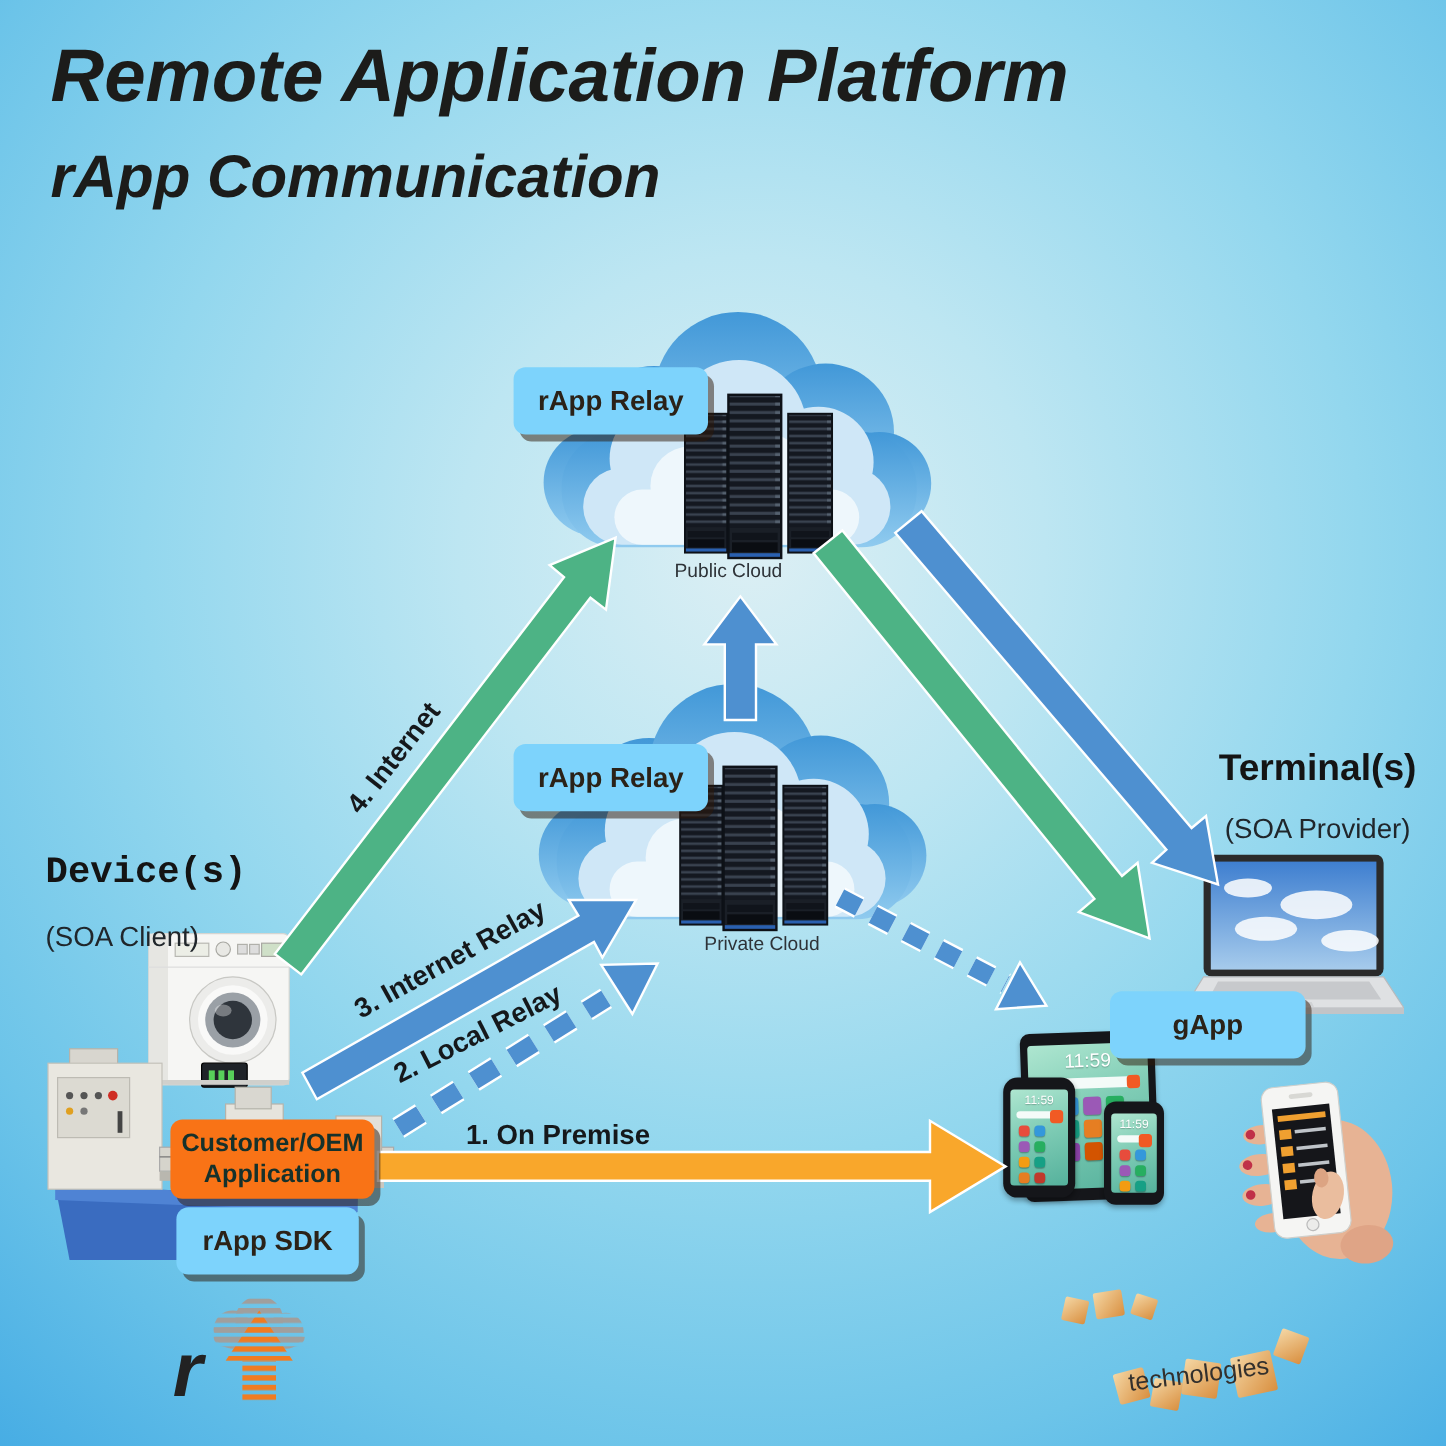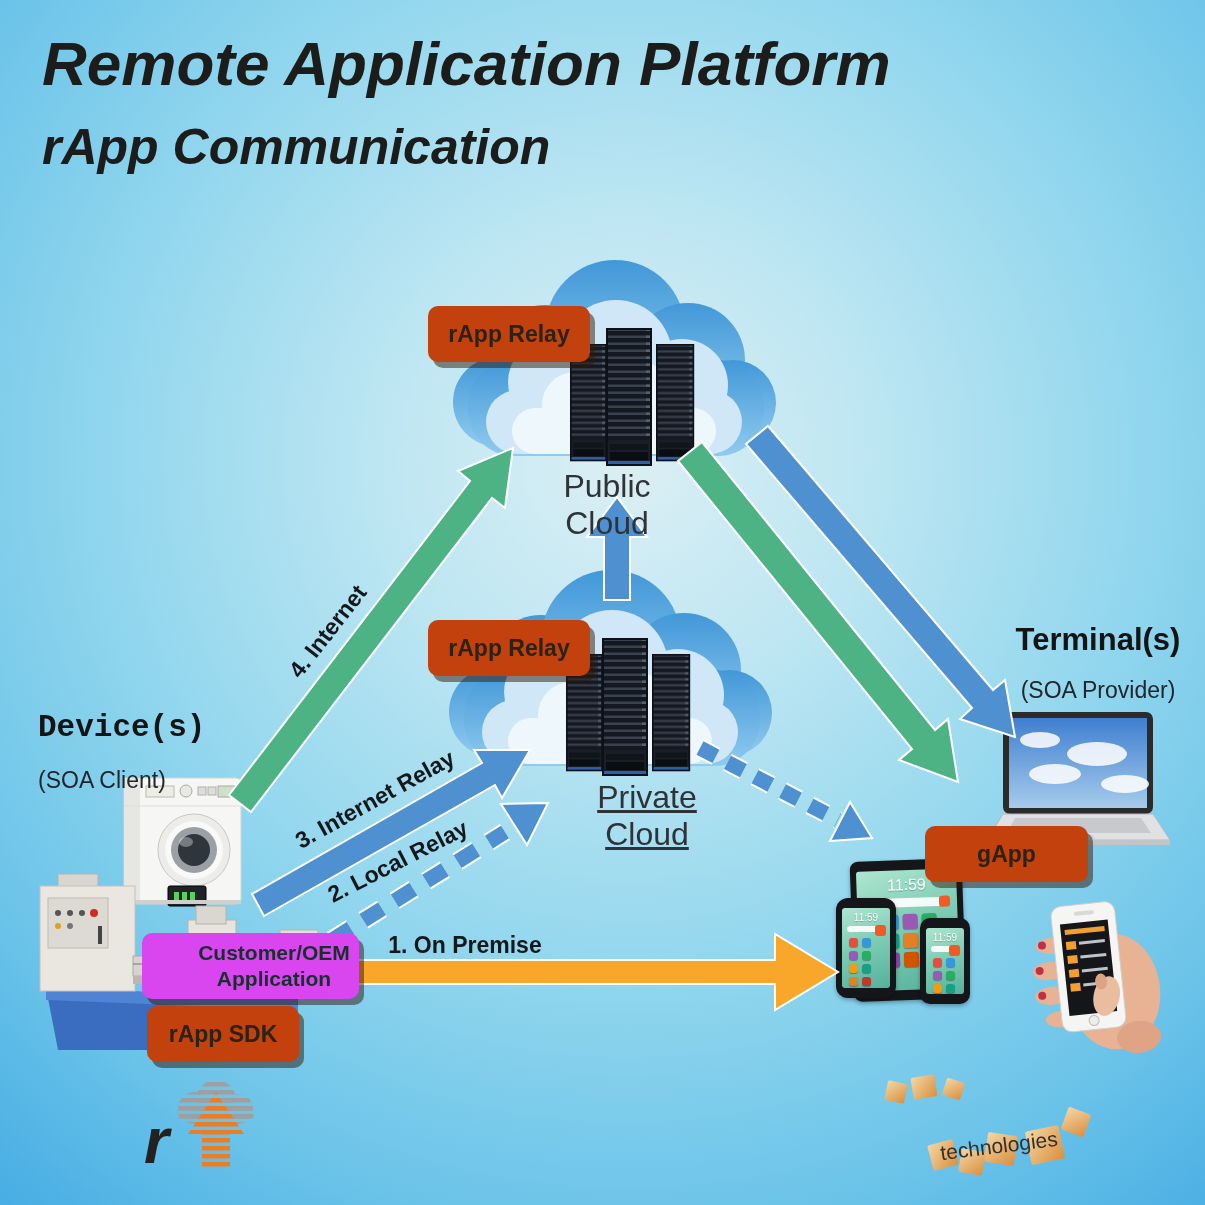--- a/index.html
+++ b/index.html
@@ -8,28 +8,28 @@
     font-family:"Liberation Sans", sans-serif;
     background:radial-gradient(circle at 52% 38%, #dcEFf4 0%, #bde6f2 25%, #93d7ee 52%, #6cc4e9 78%, #47ade4 100%);
     position:relative;
   }
   .abs{position:absolute;}
   
   .title{left:42px;top:28px;font-size:62px;font-weight:700;font-style:italic;color:#1c1c1a;letter-spacing:0px;z-index:5;}
   .subtitle{left:42px;top:118px;font-size:50px;font-weight:700;font-style:italic;color:#1c1c1a;z-index:5;}
   .heading{font-size:31px;font-weight:700;color:#141414;z-index:5;}
   .subheading{font-size:23px;color:#20262b;z-index:5;margin-top:19px;}
-  .caption{font-size:32px;color:#2e3338;z-index:5;}
+  .caption{font-size:16px;color:#2e3338;z-index:5;}
   .arrow-label{font-size:23px;font-weight:700;color:#15181b;z-index:5;text-align:center;}
   
   .box{display:flex;align-items:center;justify-content:center;border-radius:10px;
        font-weight:700;text-align:center;z-index:6;
        box-shadow:5px 6px 0 rgba(45,24,8,0.5);}
-  .box.orange{background:#c2410c;color:#2b2218;font-size:23px;}
-  .box.teal{background:#d946ef;color:#16312b;font-size:21px;line-height:1.25;padding-left:47px;}
+  .box.orange{background:#7dd3fc;color:#2b2218;font-size:23px;}
+  .box.teal{background:#f97316;color:#16312b;font-size:21px;line-height:1.25;}
   .relay-public{left:428px;top:306px;width:162px;height:56px;}
   .relay-private{left:428px;top:620px;width:162px;height:56px;}
   .gapp{left:925px;top:826px;width:163px;height:56px;font-size:25px;}
   .customer{left:142px;top:933px;width:170px;height:66px;}
   .sdk{left:147px;top:1006px;width:152px;height:56px;}
   
   .photo{z-index:1;}
   #diagram-svg{left:0;top:0;z-index:2;}
   
   .tablet-group{left:836px;top:856px;width:150px;height:150px;}
@@ -312,21 +312,21 @@
 </svg>
 
 <div class="abs box orange relay-public">
   <span>rApp Relay</span>
 </div>
 <div class="abs caption" style="left:540px;top:468px;width:134px;text-align:center;">Public Cloud</div>
 
 <div class="abs box orange relay-private">
   <span>rApp Relay</span>
 </div>
-<div class="abs caption" style="left:572px;top:779px;width:150px;text-align:center;text-decoration:underline;">Private Cloud</div>
+<div class="abs caption" style="left:560px;top:779px;width:150px;text-align:center;">Private Cloud</div>
 
 <div class="abs heading" style="left:38px;top:710px;font-family:Liberation Mono, monospace;">Device(s)</div>
 <div class="abs subheading" style="left:38px;top:748px;">(SOA Client)</div>
 
 <div class="abs heading" style="left:1003px;top:622px;width:190px;text-align:center;">Terminal(s)</div>
 <div class="abs subheading" style="left:1003px;top:658px;width:190px;text-align:center;">(SOA Provider)</div>
 
 <div class="abs box orange gapp">
   <span>gApp</span>
 </div>

